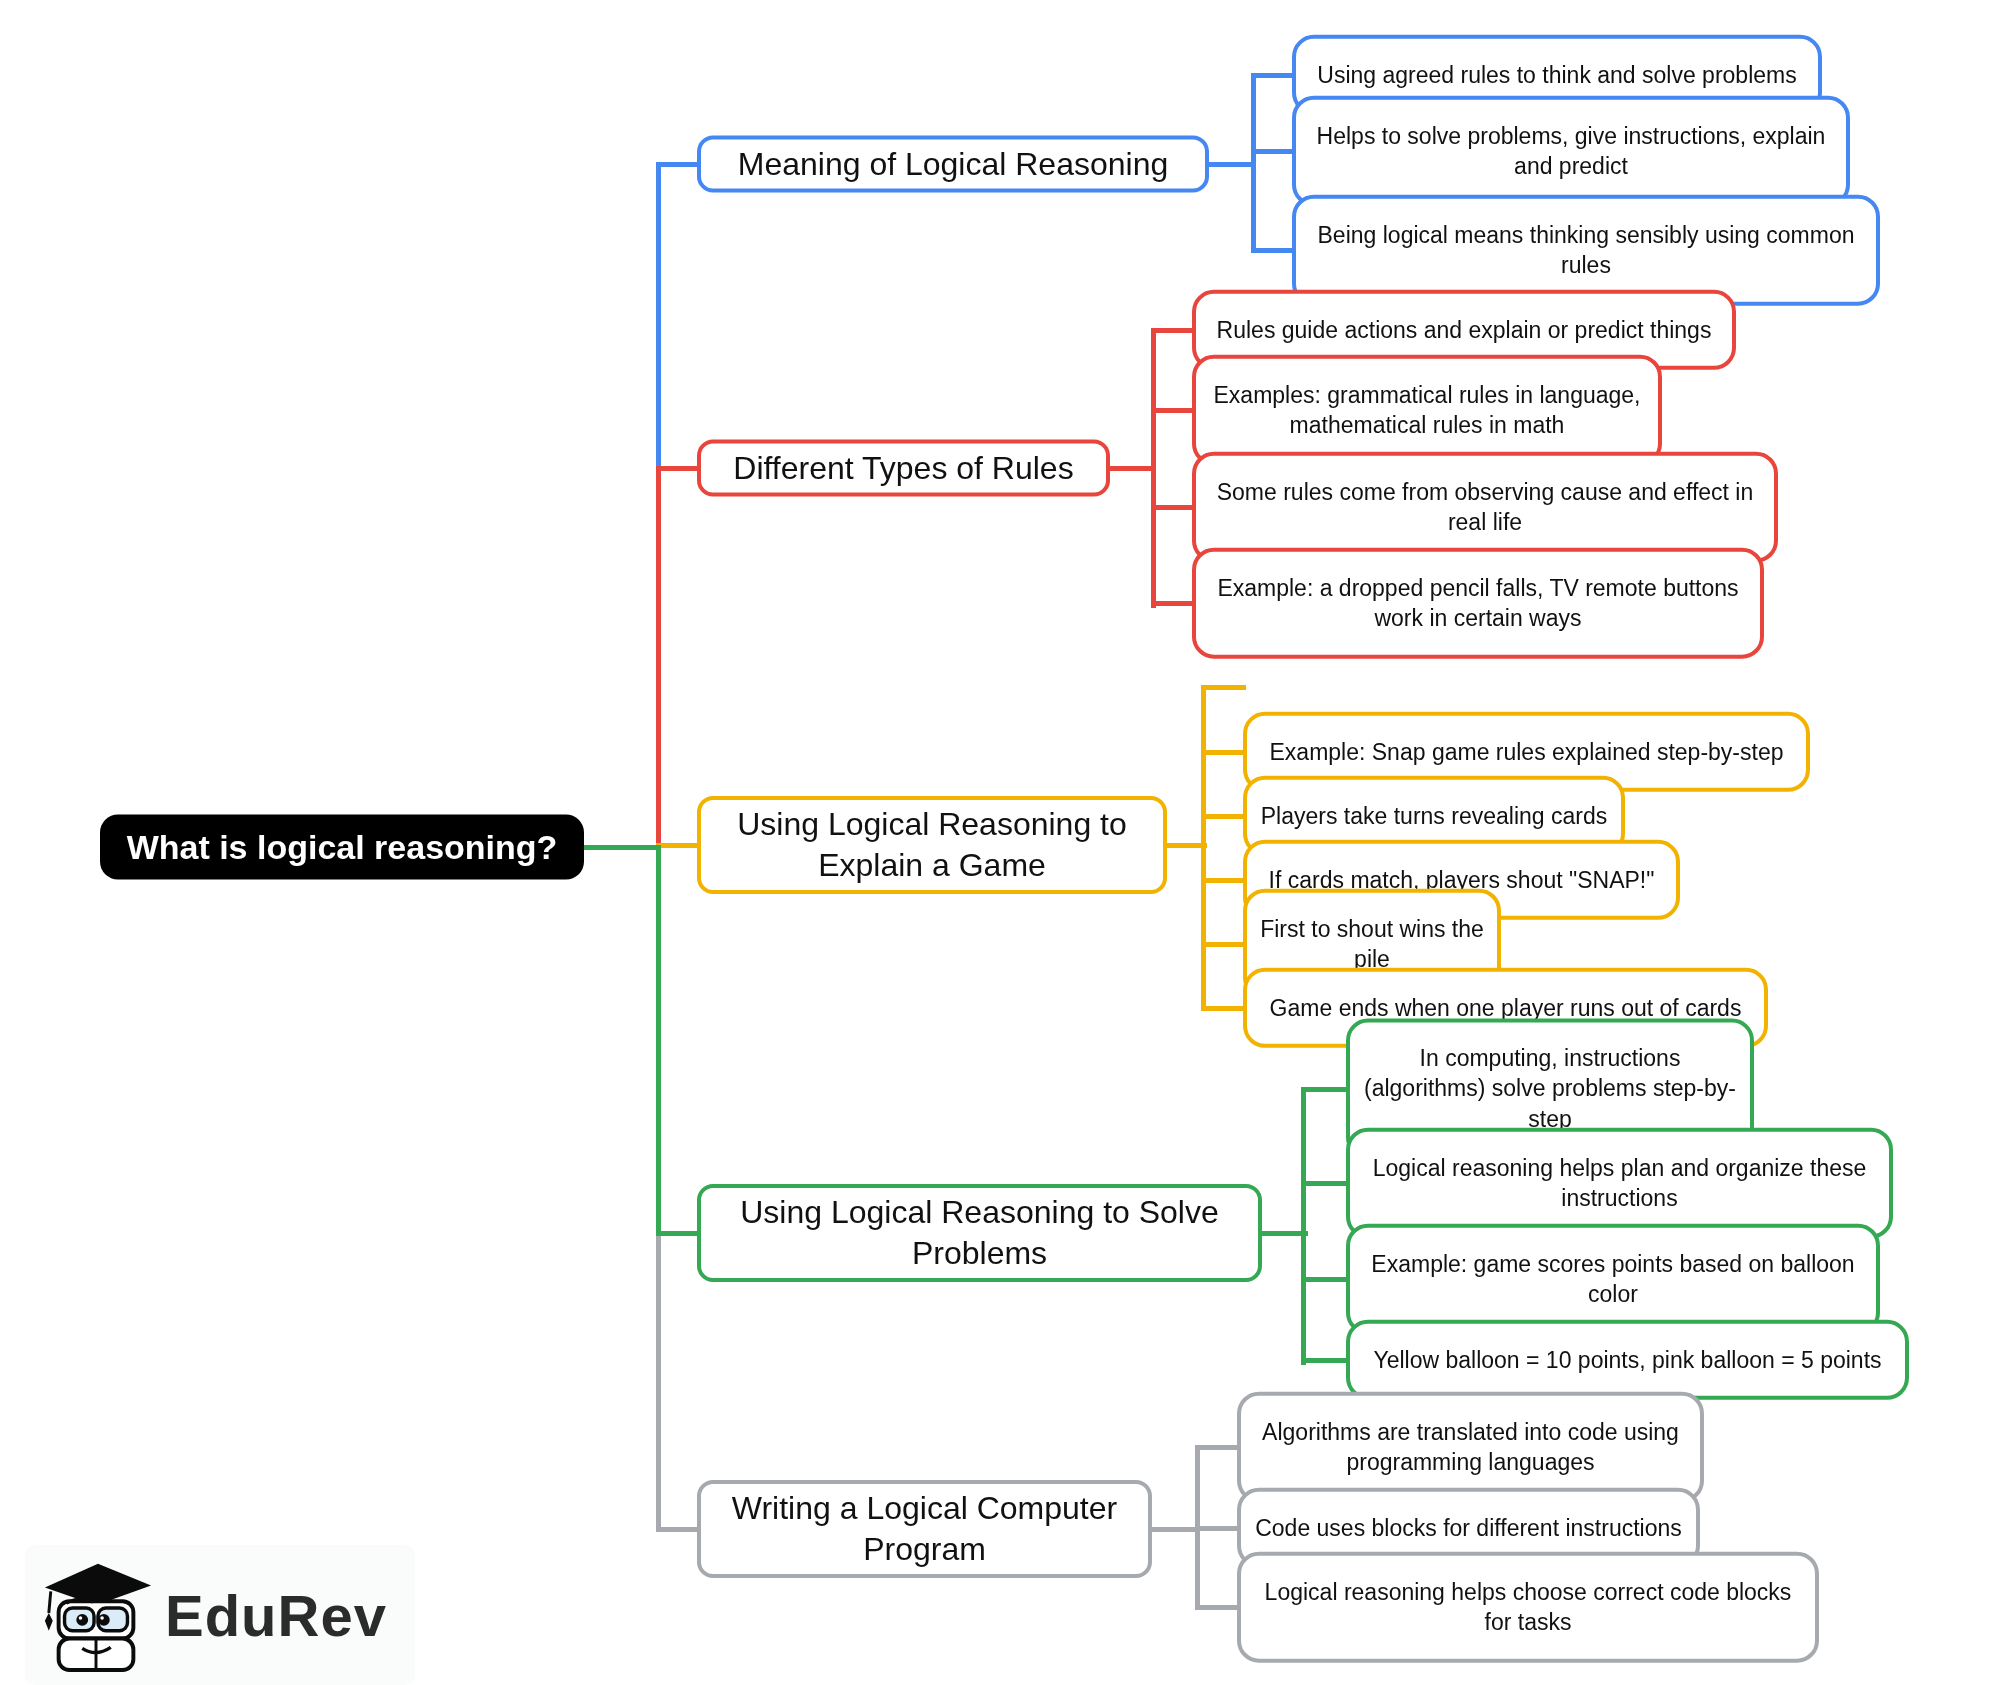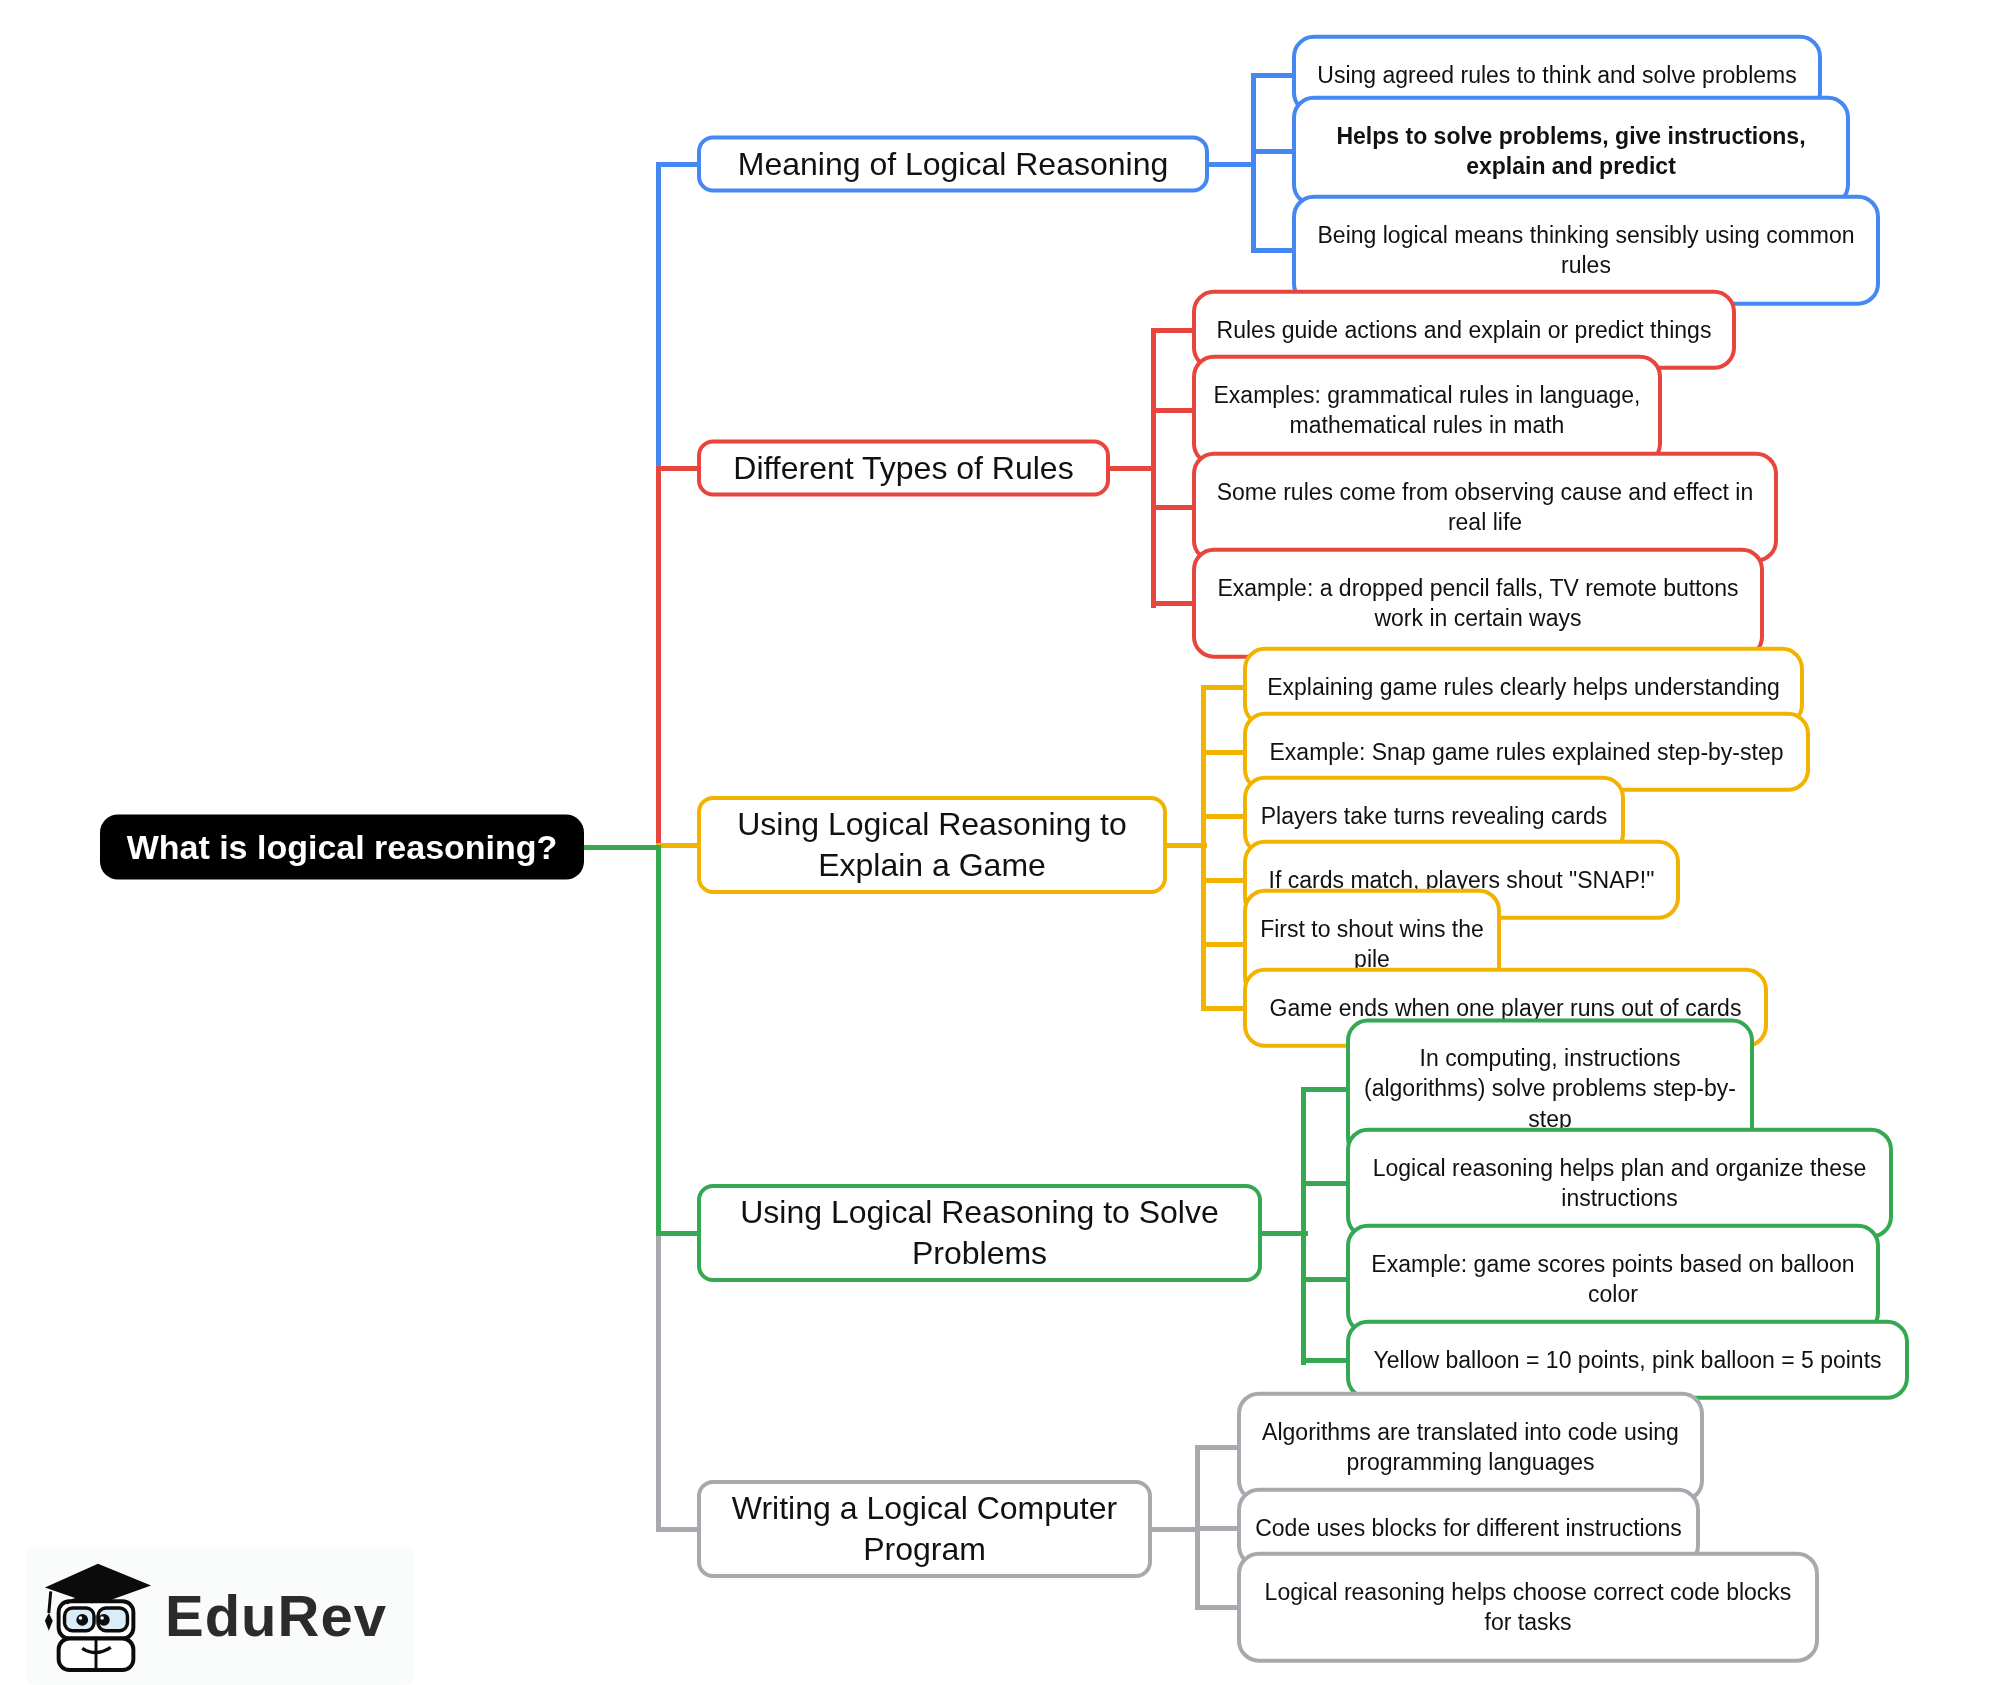--- a/index.html
+++ b/index.html
@@ -84,29 +84,28 @@
 
   <div class="node root" style="left:100px;top:847px;width:484px;">What is logical reasoning?</div>
 
   <div class="node branch b-blue" style="left:697px;top:164px;width:512px;">Meaning of Logical Reasoning</div>
   <div class="node branch b-red" style="left:697px;top:468px;width:413px;">Different Types of Rules</div>
   <div class="node branch b-yellow" style="left:697px;top:845px;width:470px;">Using Logical Reasoning to Explain a Game</div>
   <div class="node branch b-green" style="left:697px;top:1233px;width:565px;">Using Logical Reasoning to Solve Problems</div>
   <div class="node branch b-gray" style="left:697px;top:1529px;width:455px;">Writing a Logical Computer Program</div>
 
   <div class="node child b-blue" style="left:1292px;top:75px;width:530px;">Using agreed rules to think and solve problems</div>
-  <div class="node child b-blue" style="left:1292px;top:151px;width:558px;font-weight:bold;">Helps to solve problems, give instructions, explain and predict</div>
+  <div class="node child b-blue" style="left:1292px;top:151px;width:558px;">Helps to solve problems, give instructions, explain and predict</div>
   <div class="node child b-blue" style="left:1292px;top:250px;width:588px;">Being logical means thinking sensibly using common rules</div>
 
   <div class="node child b-red" style="left:1192px;top:330px;width:544px;">Rules guide actions and explain or predict things</div>
   <div class="node child b-red" style="left:1192px;top:410px;width:470px;">Examples: grammatical rules in language, mathematical rules in math</div>
   <div class="node child b-red" style="left:1192px;top:507px;width:586px;">Some rules come from observing cause and effect in real life</div>
   <div class="node child b-red" style="left:1192px;top:603px;width:572px;">Example: a dropped pencil falls, TV remote buttons work in certain ways</div>
 
-  <div class="node child b-yellow" style="left:1243px;top:687px;width:561px;">Explaining game rules clearly helps understanding</div>
   <div class="node child b-yellow" style="left:1243px;top:752px;width:567px;">Example: Snap game rules explained step-by-step</div>
   <div class="node child b-yellow" style="left:1243px;top:816px;width:382px;">Players take turns revealing cards</div>
   <div class="node child b-yellow" style="left:1243px;top:880px;width:437px;">If cards match, players shout "SNAP!"</div>
   <div class="node child b-yellow" style="left:1243px;top:944px;width:258px;">First to shout wins the pile</div>
   <div class="node child b-yellow" style="left:1243px;top:1008px;width:525px;">Game ends when one player runs out of cards</div>
 
   <div class="node child b-green" style="left:1346px;top:1089px;width:408px;">In computing, instructions (algorithms) solve problems step-by-step</div>
   <div class="node child b-green" style="left:1346px;top:1183px;width:547px;">Logical reasoning helps plan and organize these instructions</div>
   <div class="node child b-green" style="left:1346px;top:1279px;width:534px;">Example: game scores points based on balloon color</div>
   <div class="node child b-green" style="left:1346px;top:1360px;width:563px;">Yellow balloon = 10 points, pink balloon = 5 points</div>

